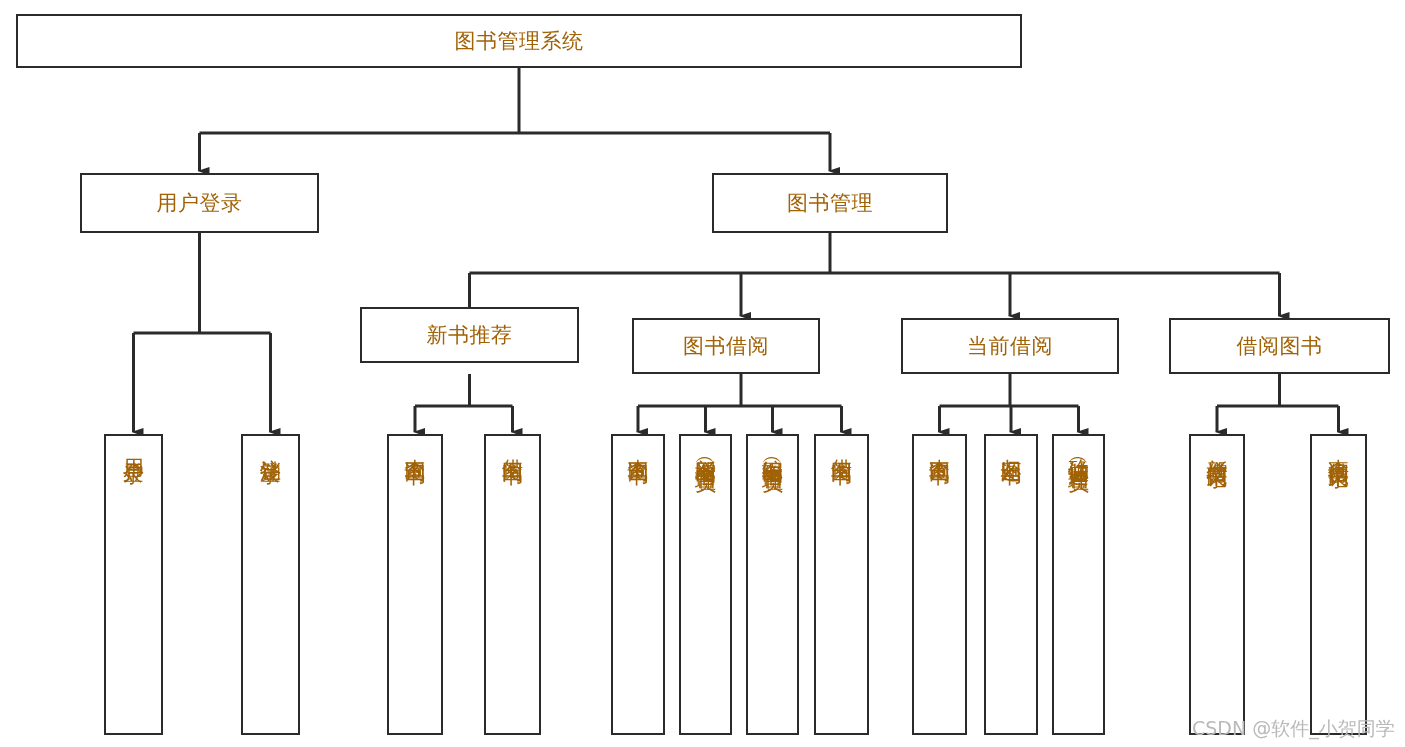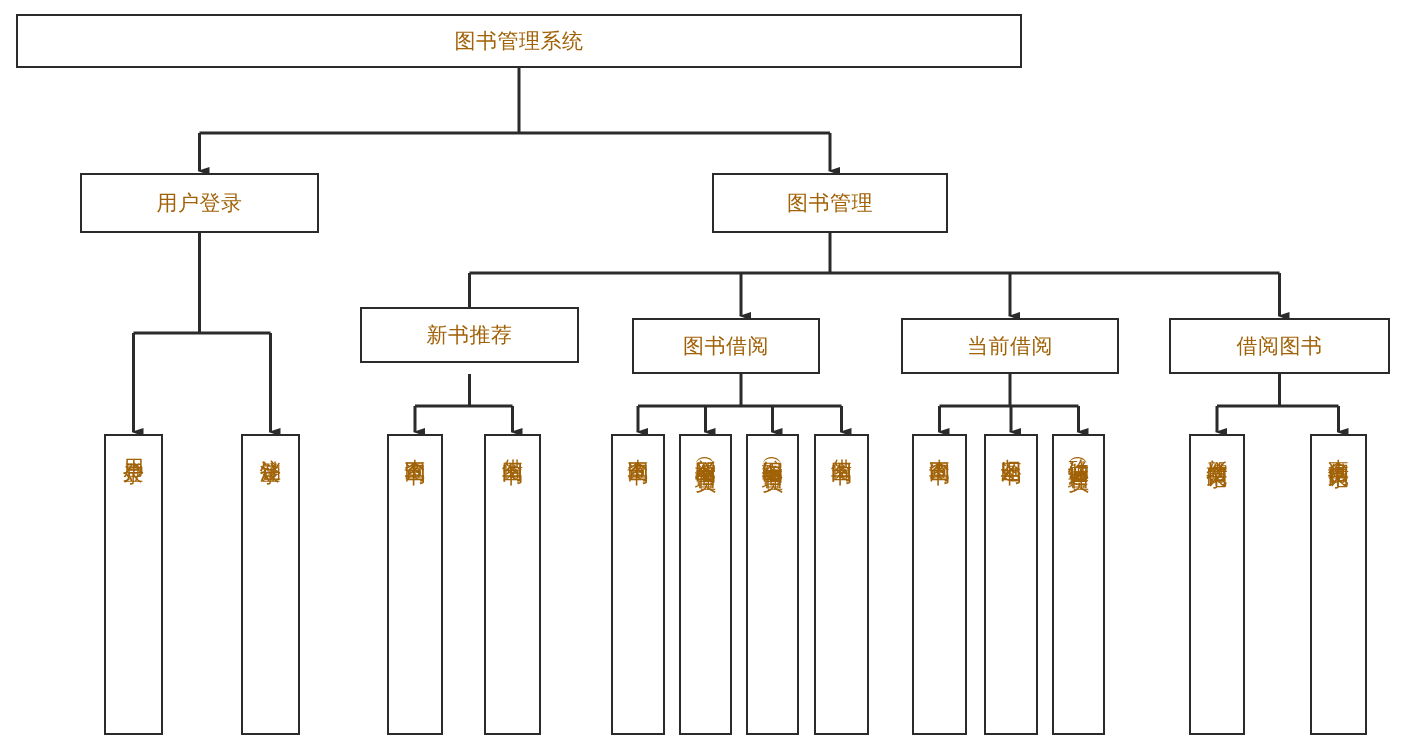--- a/index.html
+++ b/index.html
@@ -170,14 +170,15 @@
         <span class="node-label">确认归还（管理员）</span>
       </div>
       <div class="node-box node-vertical" style="left: 1189px; top: 434px; width: 56px; height: 301px;">
         <span class="node-label">新增借阅记录</span>
       </div>
       <div class="node-box node-vertical" style="left: 1310px; top: 434px; width: 57px; height: 301px;">
         <span class="node-label">查询借阅记录</span>
       </div>
     </div>
 
+  <div class="watermark" style="left: 1192px; top: 716px;">CSDN @软件_小贺同学</div>
 
 </div>
 
 </body></html>

